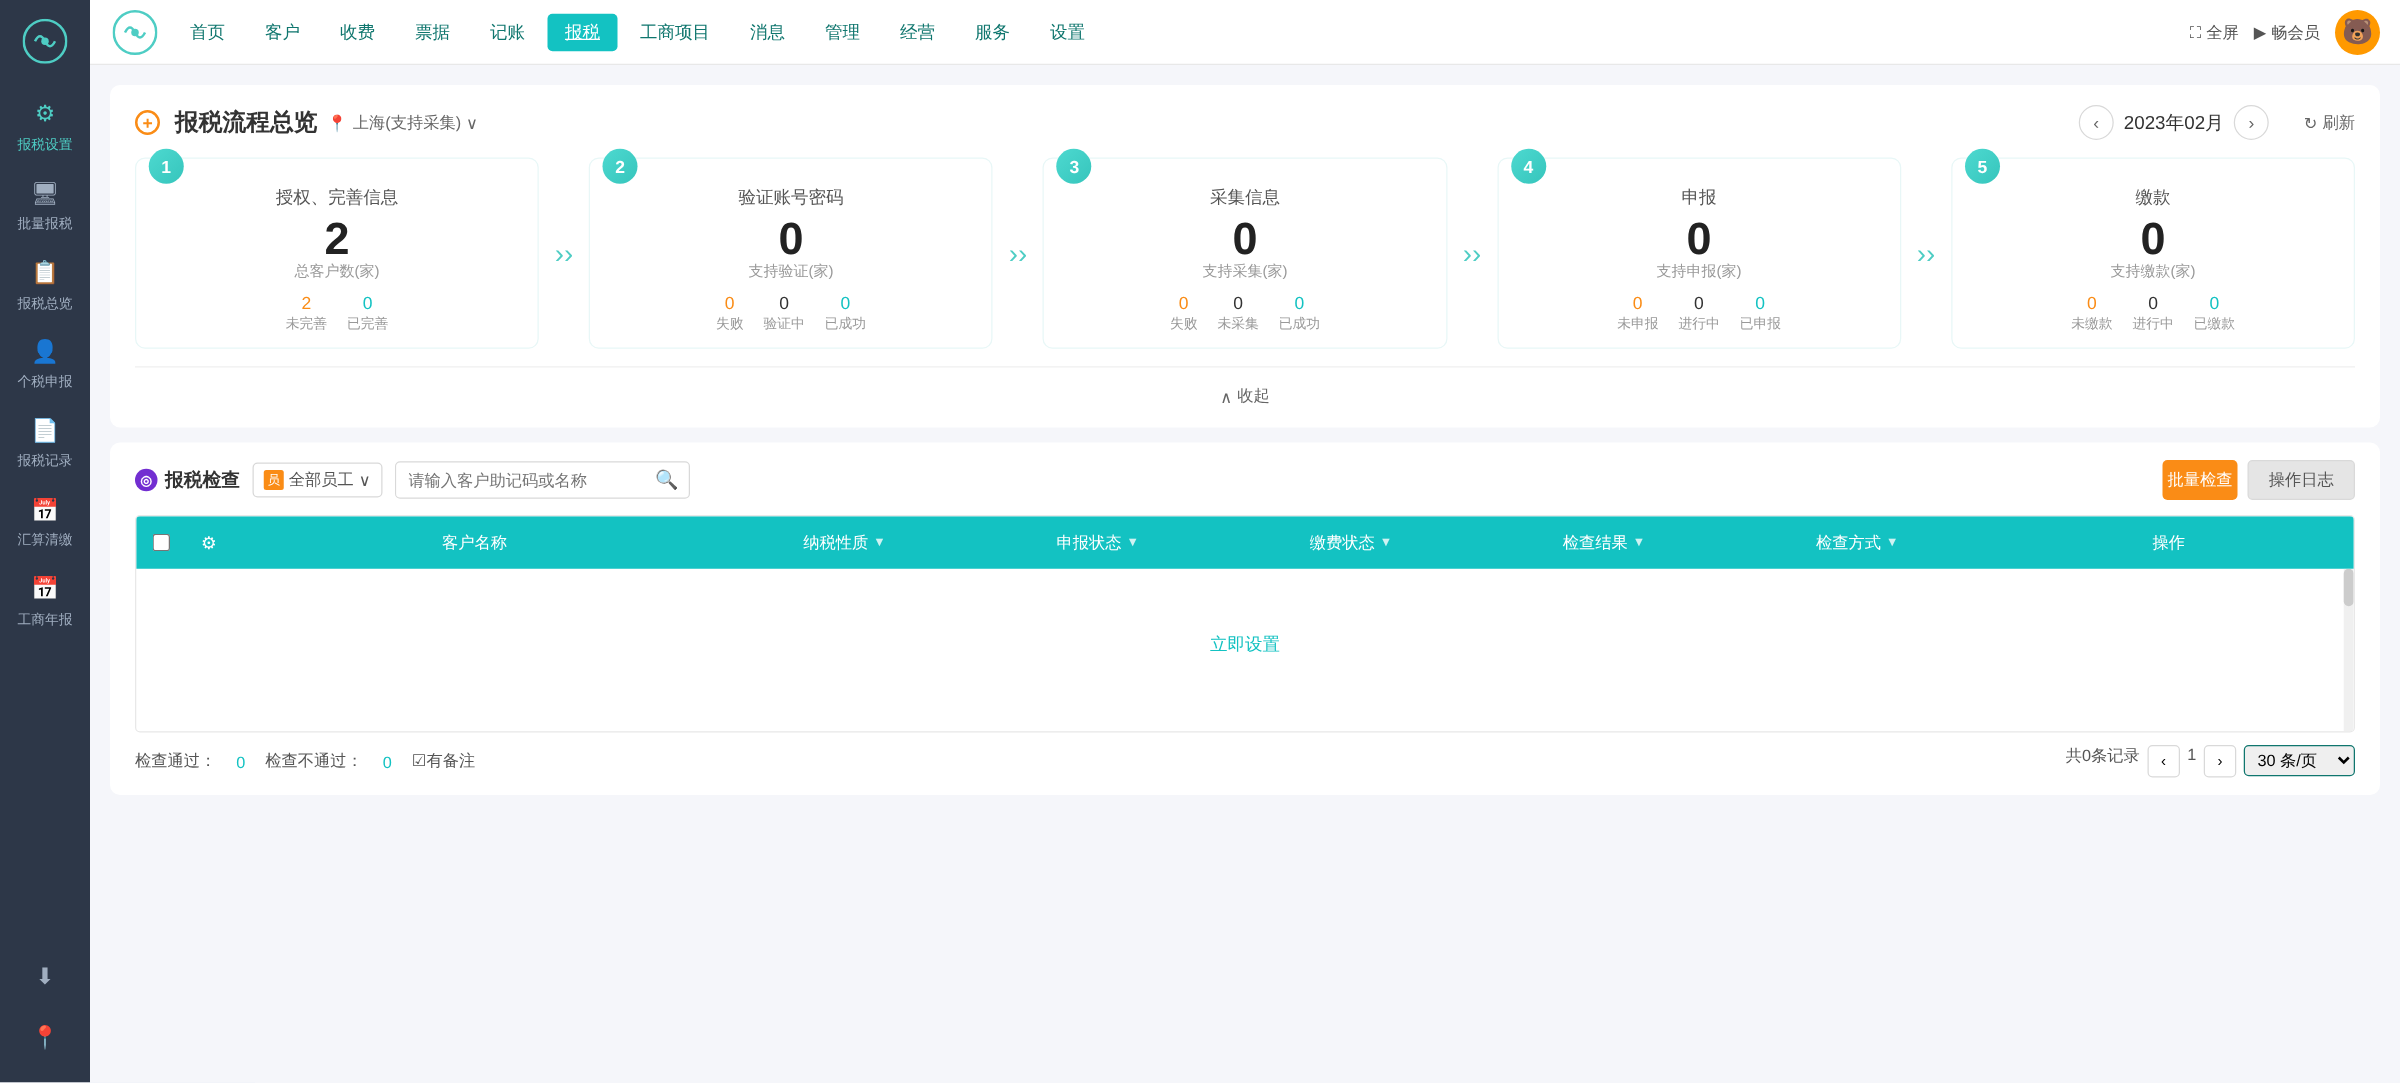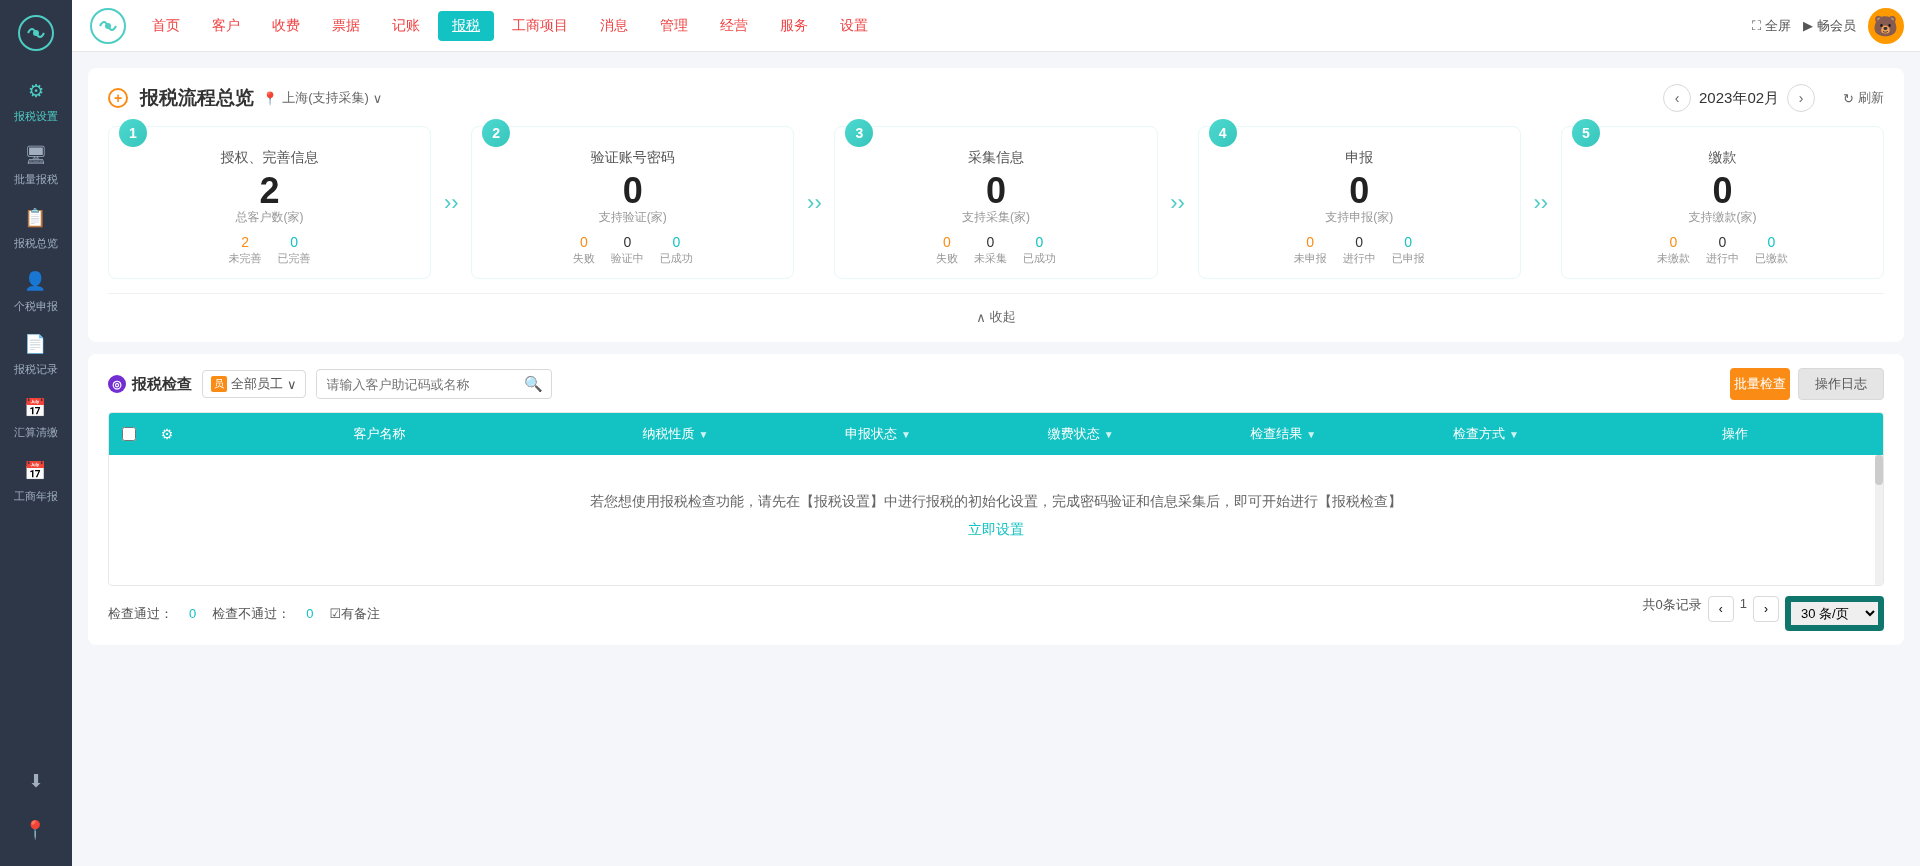--- a/index.html
+++ b/index.html
@@ -79,21 +79,21 @@
     }
     .nav-items {
       display: flex;
       align-items: center;
       flex: 1;
       gap: 4px;
     }
     .nav-item {
       padding: 6px 14px;
       cursor: pointer;
-      color: #ef4444;
+      color: #0f766e;
       font-size: 14px;
       border-radius: 4px;
       white-space: nowrap;
     }
     .nav-item.active {
       background: #13c2c2;
       color: #fff;
       border-radius: 4px;
       text-decoration: underline;
     }
@@ -462,21 +462,21 @@
       border: 1px solid #d9d9d9;
       border-radius: 4px;
       background: #fff;
       cursor: pointer;
       display: flex;
       align-items: center;
       justify-content: center;
       font-size: 12px;
     }
     .page-select {
-      border: 6px solid #0f766e;
+      border: 1px solid #0f766e;
       border-radius: 4px;
       padding: 3px 6px;
       font-size: 13px;
       cursor: pointer;
     }
     .checkbox-input {
       width: 14px;
       height: 14px;
       cursor: pointer;
     }
@@ -805,21 +805,20 @@
           <div class="th-cell">
             <span>检查方式</span>
             <span class="filter-icon-th">▼</span>
           </div>
           <div class="th-cell action">
             <span>操作</span>
           </div>
         </div>
         <div class="table-scroll">
           <div class="table-body">
-            <div>若您想使用报税检查功能，请先在【报税设置】中进行报税的初始化设置，完成密码验证和信息采集后，即可开始进行【报税检查】</div>
             <a class="setup-link">立即设置</a>
           </div>
           <div class="scrollbar-track">
             <div class="scrollbar-thumb"></div>
           </div>
         </div>
       </div>
 
       <div class="table-footer">
         <span>检查通过：</span>

